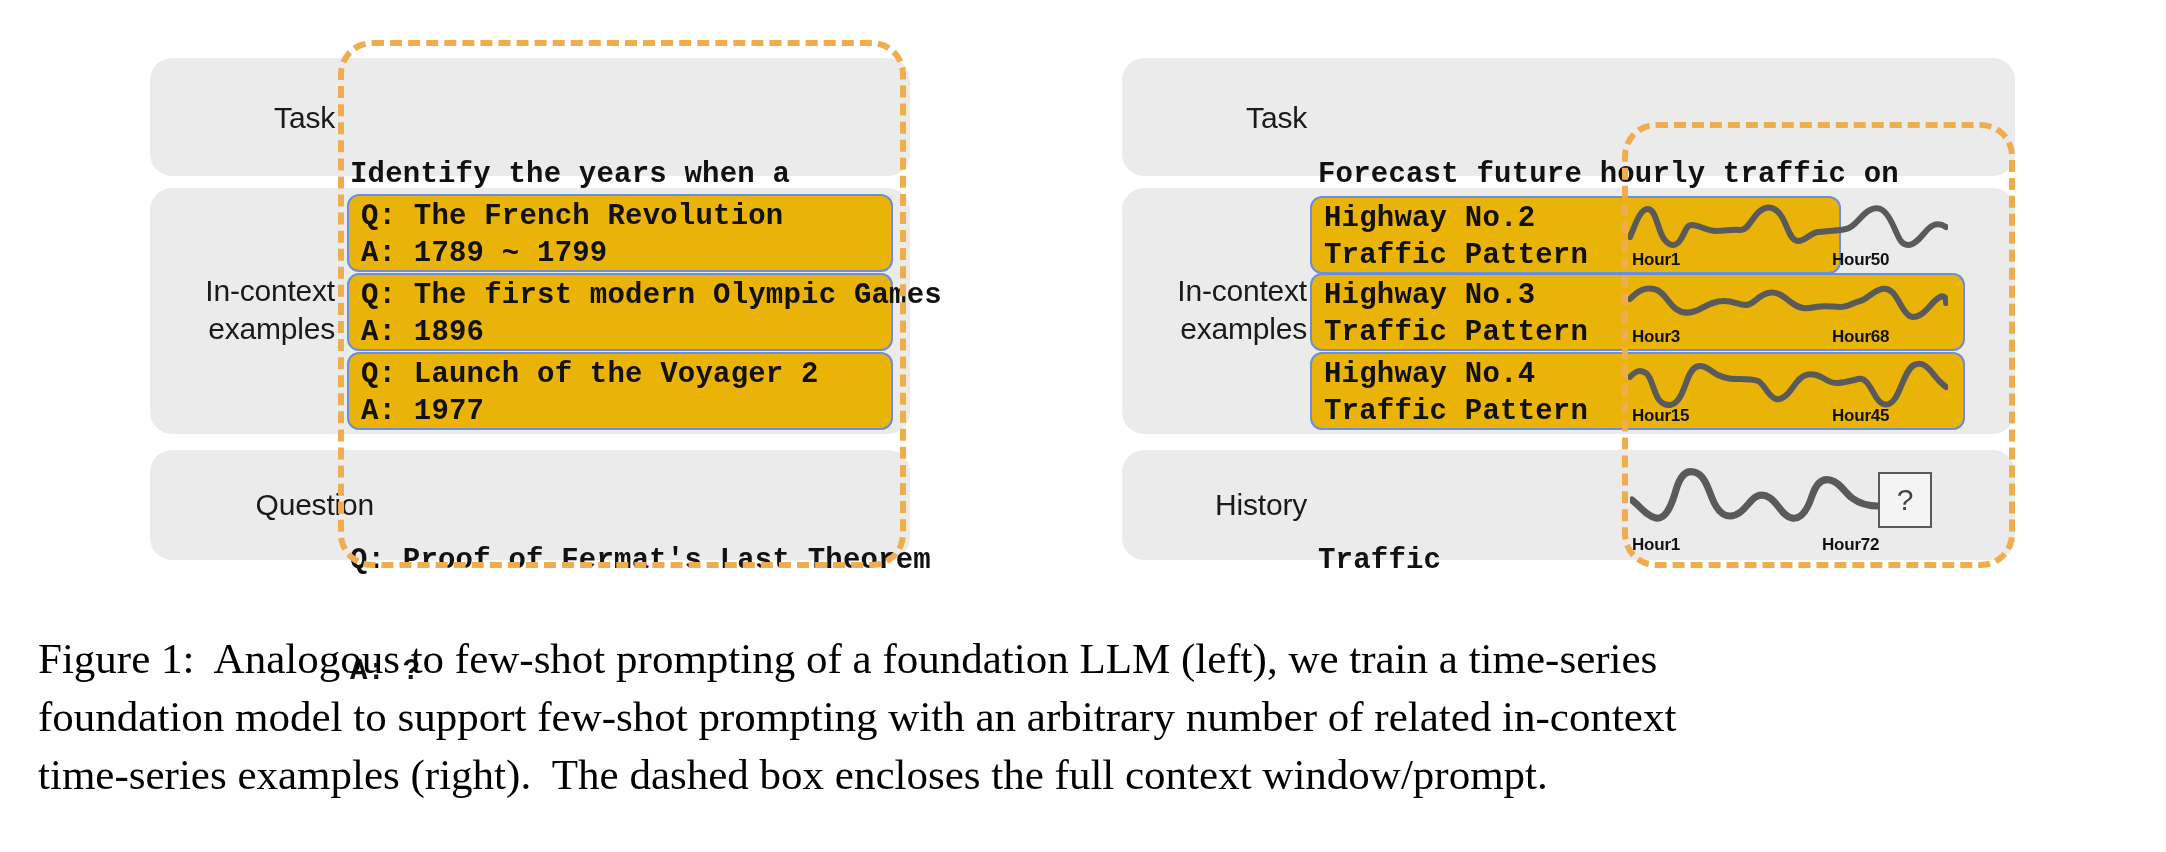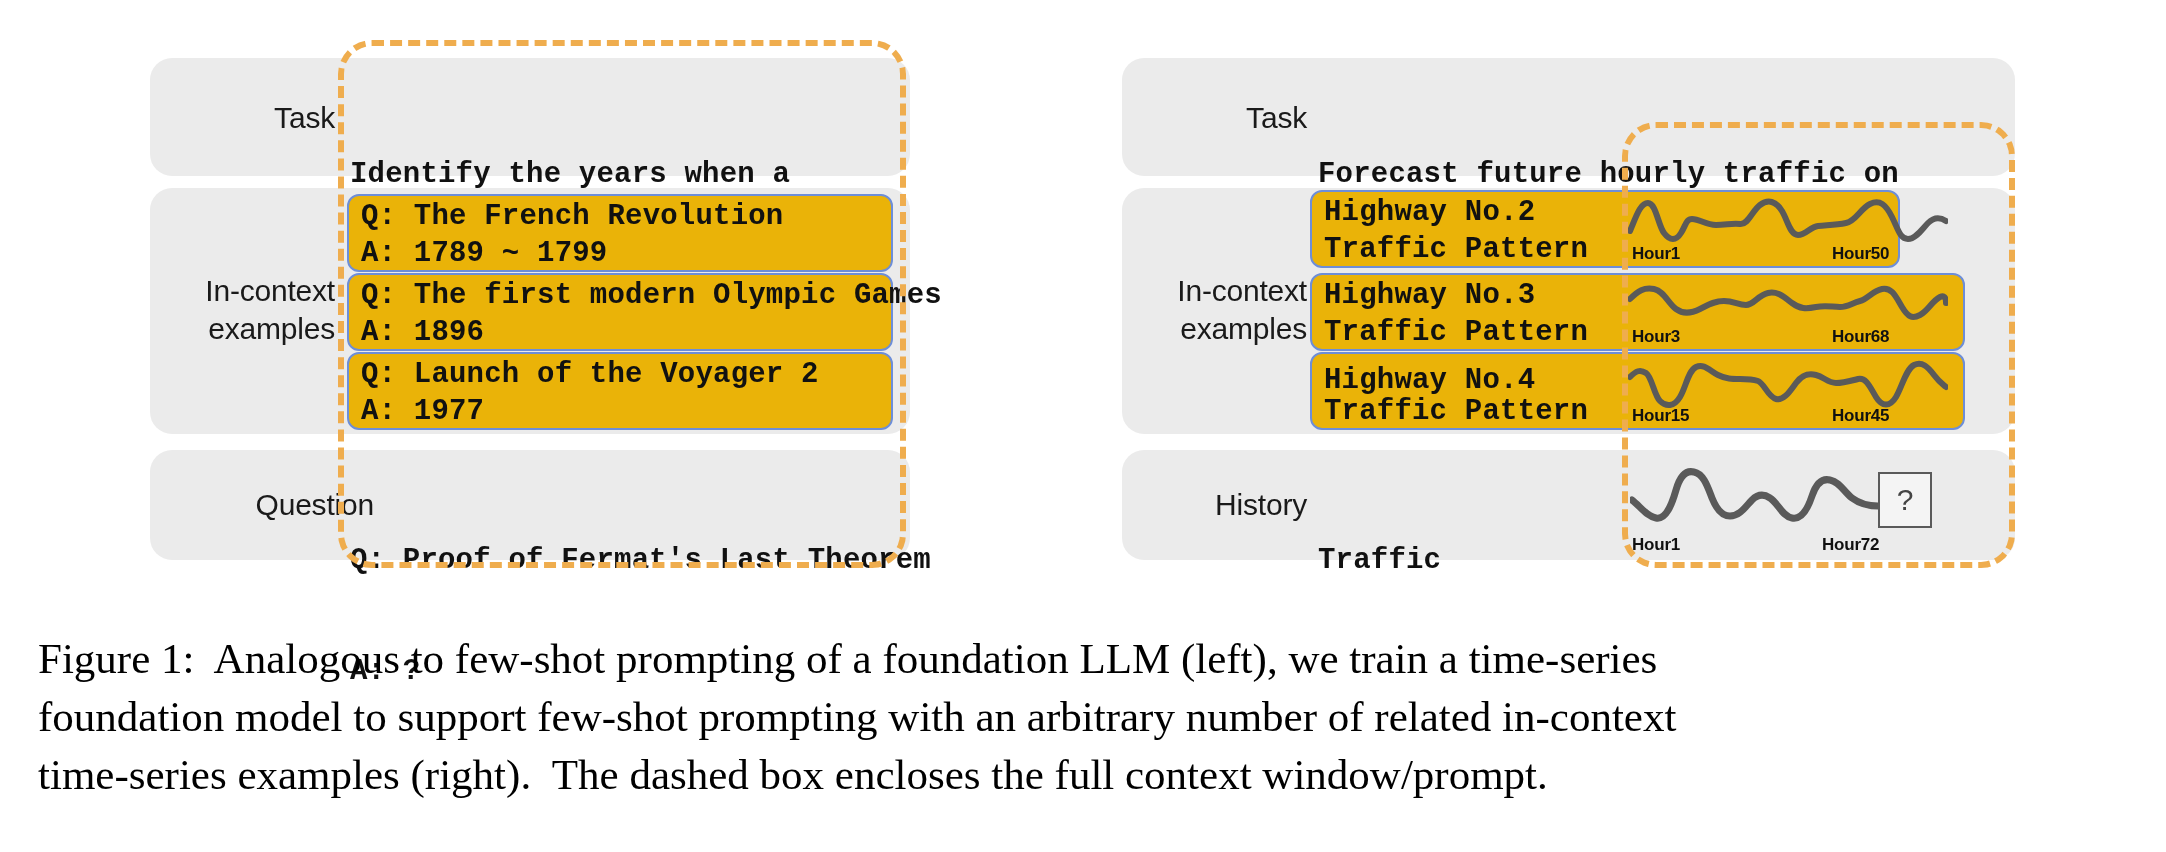--- a/index.html
+++ b/index.html
@@ -167,21 +167,21 @@
         <div>Highway No.1.</div>
       </div>
     </div>
 
     <div class="row" style="left:0px;top:188px;width:893px;height:246px;">
       <div class="row-label" style="top:84px;">
         <span>In-context</span>
         <span class="l2">examples</span>
       </div>
 
-      <div class="ex-box" style="left:188px;top:2px;width:590px;height:78px;">
+      <div class="ex-box" style="left:188px;top:8px;width:531px;height:78px;">
         <div class="mono ex-text" style="left:12px;top:2px;">Highway No.2</div>
         <div class="mono ex-text" style="left:12px;top:39px;">Traffic Pattern</div>
         <div class="spark" style="left:316px;top:3px;">
           <svg width="320" height="54" viewBox="0 0 320 54" fill="none" aria-hidden="true">
             <path d="M2 36 C8 22 12 8 20 8 C28 8 30 30 36 38 C42 46 48 46 53 38 C58 30 58 24 64 24
                      C72 24 78 30 88 30 C98 30 104 28 112 29 C120 30 124 16 132 10
                      C140 4 148 6 154 16 C160 26 162 40 170 40 C178 40 182 32 190 31
                      C200 30 208 30 218 28 C228 26 232 14 242 9 C252 4 258 10 264 22
                      C270 34 272 44 280 44 C288 44 294 34 300 28 C306 22 312 22 318 26" stroke="#5a5a5a" stroke-width="6" stroke-linecap="round" stroke-linejoin="round"></path>
           </svg>
@@ -200,21 +200,21 @@
                      C150 8 156 14 164 20 C172 26 178 26 188 24 C198 22 204 24 212 24
                      C220 24 224 20 232 18 C240 16 244 8 254 6 C264 4 268 14 274 24
                      C280 34 284 36 292 32 C300 28 304 18 312 14 C316 12 318 14 318 20" stroke="#5a5a5a" stroke-width="6" stroke-linecap="round" stroke-linejoin="round"></path>
           </svg>
         </div>
         <div class="hour-label" style="left:320px;top:52px;">Hour3</div>
         <div class="hour-label" style="left:520px;top:52px;">Hour68</div>
       </div>
 
       <div class="ex-box" style="left:188px;top:164px;width:655px;height:78px;">
-        <div class="mono ex-text" style="left:12px;top:8px;">Highway No.4</div>
+        <div class="mono ex-text" style="left:12px;top:2px;">Highway No.4</div>
         <div class="mono ex-text" style="left:12px;top:39px;">Traffic Pattern</div>
         <div class="spark" style="left:316px;top:3px;">
           <svg width="320" height="54" viewBox="0 0 320 54" fill="none" aria-hidden="true">
             <path d="M2 20 C8 14 12 12 18 16 C24 20 26 38 32 44 C38 50 46 50 52 40
                      C58 30 60 14 68 10 C76 6 82 14 90 18 C98 22 104 22 112 22
                      C120 22 124 22 130 24 C136 26 140 40 148 42 C156 44 162 34 168 26
                      C174 18 180 16 188 18 C196 20 200 26 208 26 C216 26 222 24 230 22
                      C238 20 242 30 248 40 C254 50 262 50 268 40 C274 30 278 12 286 8
                      C294 4 300 10 306 18 C312 26 316 28 318 30" stroke="#5a5a5a" stroke-width="6" stroke-linecap="round" stroke-linejoin="round"></path>
           </svg>

